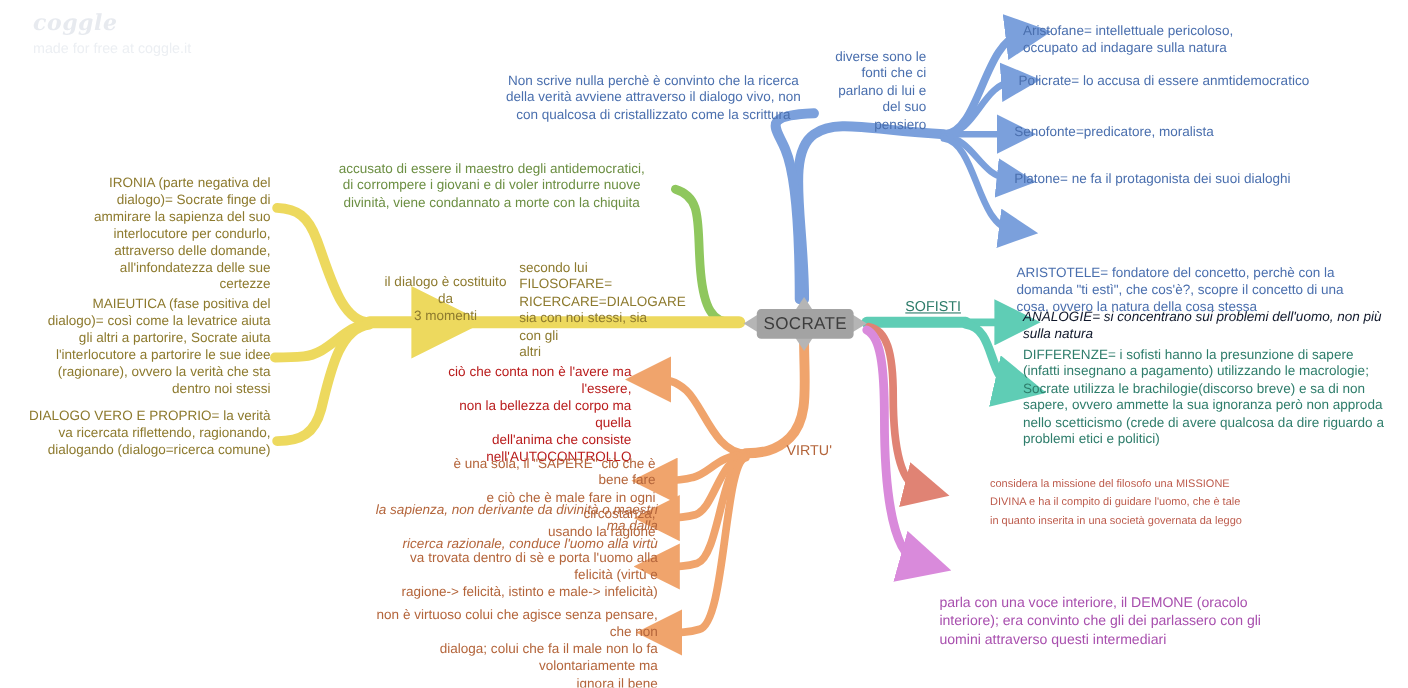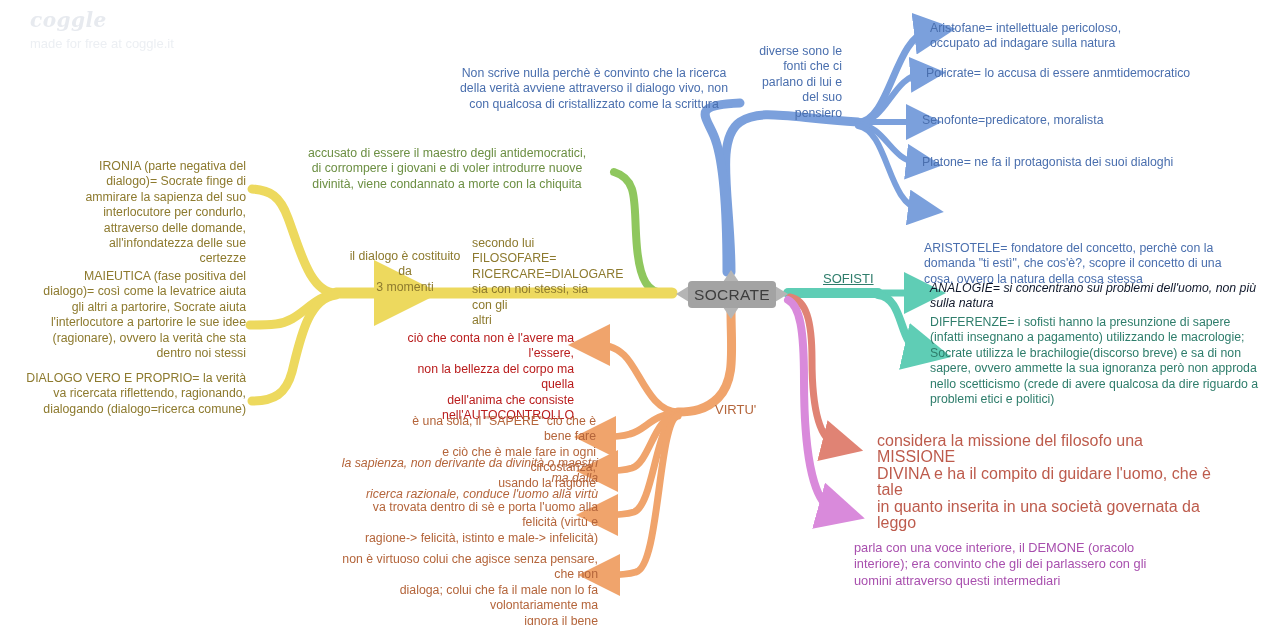--- a/index.html
+++ b/index.html
@@ -268,19 +268,19 @@
 <div class="lbl lbl-l" style="left:336px; top:456px; width:262px; color:#b4653b;font-style:italic;">la sapienza, non derivante da divinità o maestri ma dalla
 ricerca razionale, conduce l'uomo alla virtù</div>
 
 <div class="lbl lbl-l" style="left:336px; top:500px; width:262px; color:#b4653b;">va trovata dentro di sè e porta l'uomo alla felicità (virtù e
 ragione-&gt; felicità, istinto e male-&gt; infelicità)</div>
 
 <div class="lbl lbl-l" style="left:336px; top:552px; width:262px; color:#b4653b;">non è virtuoso colui che agisce senza pensare, che non
 dialoga; colui che fa il male non lo fa volontariamente ma
 ignora il bene</div>
 
-<div class="lbl lbl-r" style="left:877px; top:433px; width:340px; color:#bd5b4c; font-size:16px; line-height:16.4px;">considera la missione del filosofo una MISSIONE
+<div class="lbl lbl-r" style="left:900px; top:433px; width:340px; color:#bd5b4c; font-size:10px; line-height:16.4px;">considera la missione del filosofo una MISSIONE
 DIVINA e ha il compito di guidare l'uomo, che è tale
 in quanto inserita in una società governata da leggo</div>
 
 <div class="lbl lbl-r" style="left:854px; top:499px; width:340px; color:#a84fae; font-size:12.8px; line-height:16.4px;margin-top:41px;">parla con una voce interiore, il DEMONE (oracolo
 interiore); era convinto che gli dei parlassero con gli
 uomini attraverso questi intermediari</div>
 
 </body></html>

